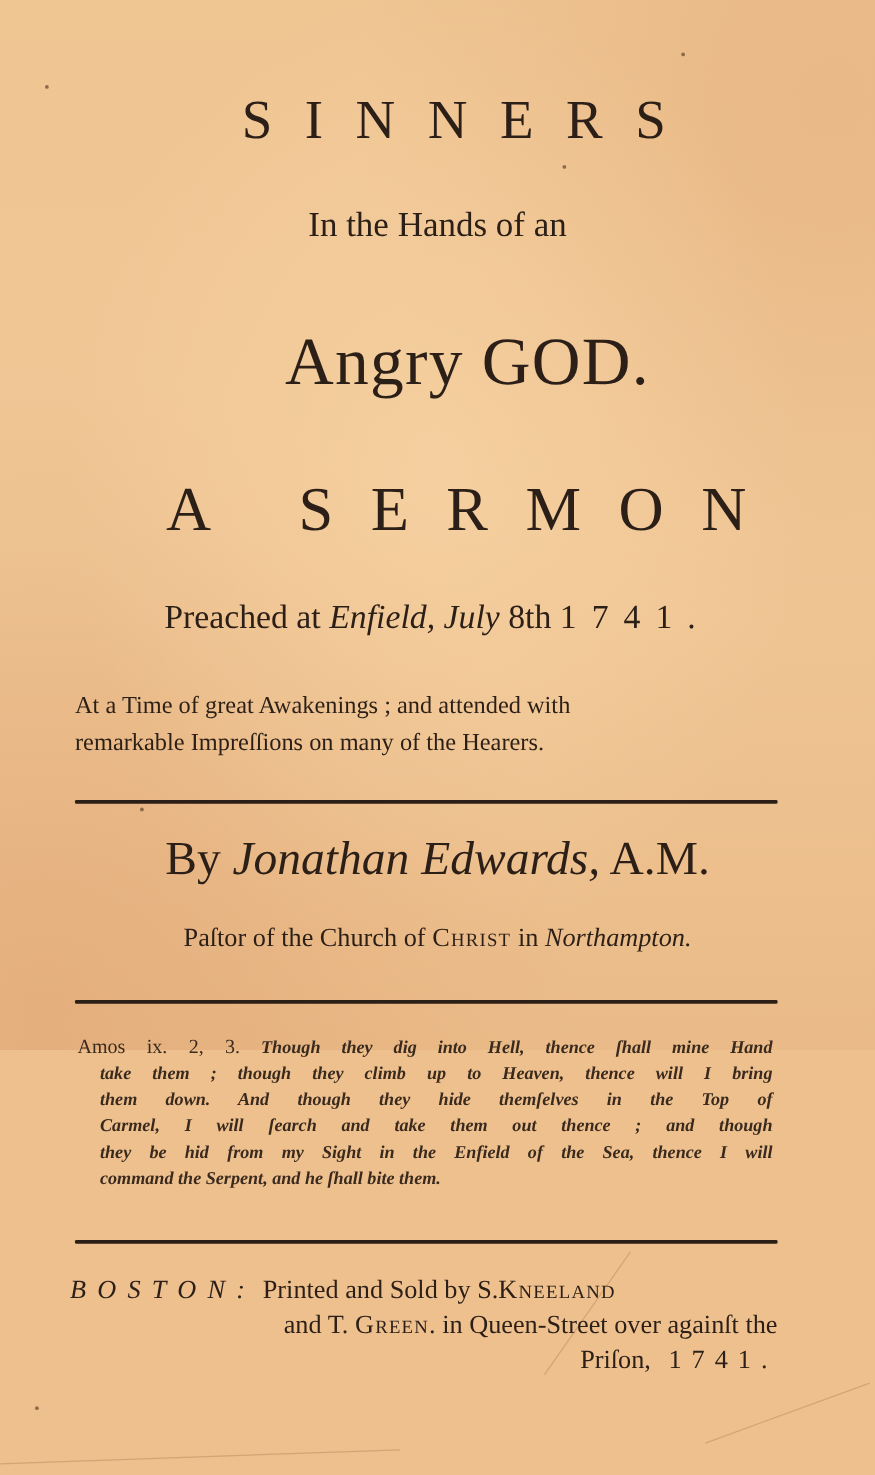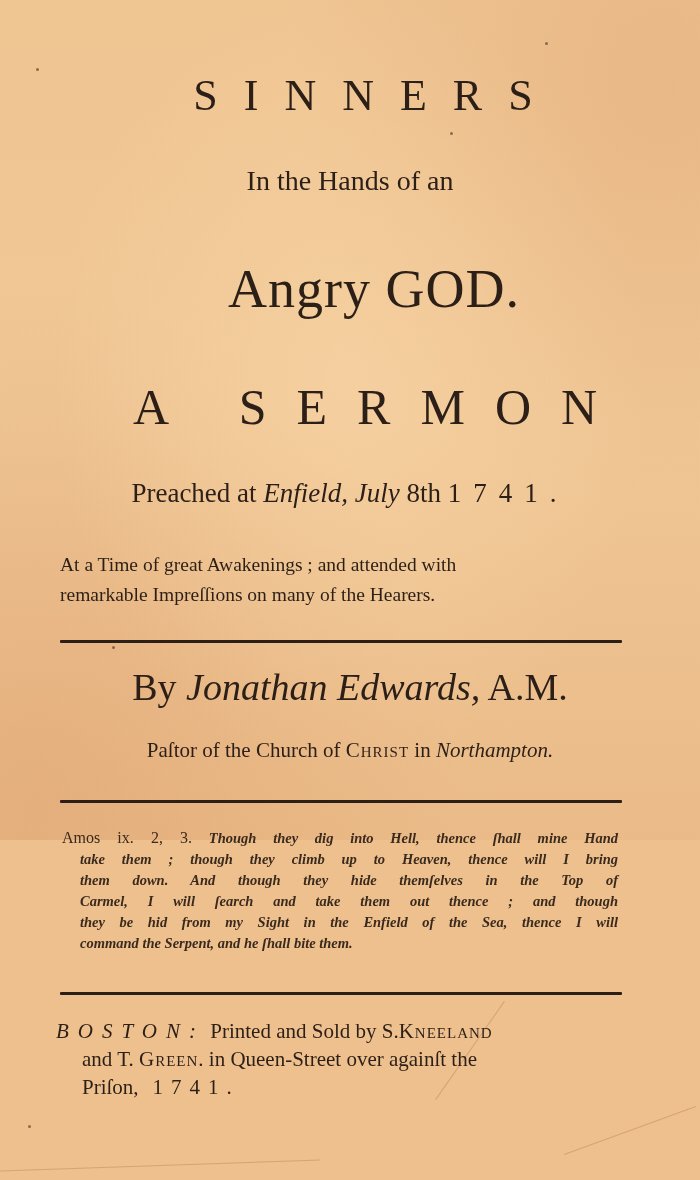--- a/index.html
+++ b/index.html
@@ -60,21 +60,21 @@
     .epigraph .verse { font-style: italic; }
     .epigraph .indent { display: block; padding-left: 18px; text-align: justify; text-align-last: justify; }
     .epigraph .indent.last { text-align-last: left; }
     .imprint {
       position: absolute; left: 56px; top: 1017px; width: 566px;
       font-size: 21px; line-height: 28px;
     }
     .imprint .city { font-style: italic; letter-spacing: 9px; }
     .imprint .sc { font-variant: small-caps; letter-spacing: 1px; }
     .imprint .l { display: block; }
-    .imprint .in { padding-left: 26px; }
+    .imprint .in { padding-left: 26px; text-align: right; }
     .imprint .yr { letter-spacing: 8px; padding-left: 14px; }
     .speck { position: absolute; width: 3px; height: 3px; border-radius: 50%; background: rgba(60,35,20,0.55); }
   </style>
 </head>
 <body>
 
 <div class="page">
 
   <div class="crease" style="left:0;top:1165px;width:320px;transform:rotate(-2deg);"></div>
   <div class="crease" style="left:410px;top:1050px;width:120px;transform:rotate(-55deg);"></div>

